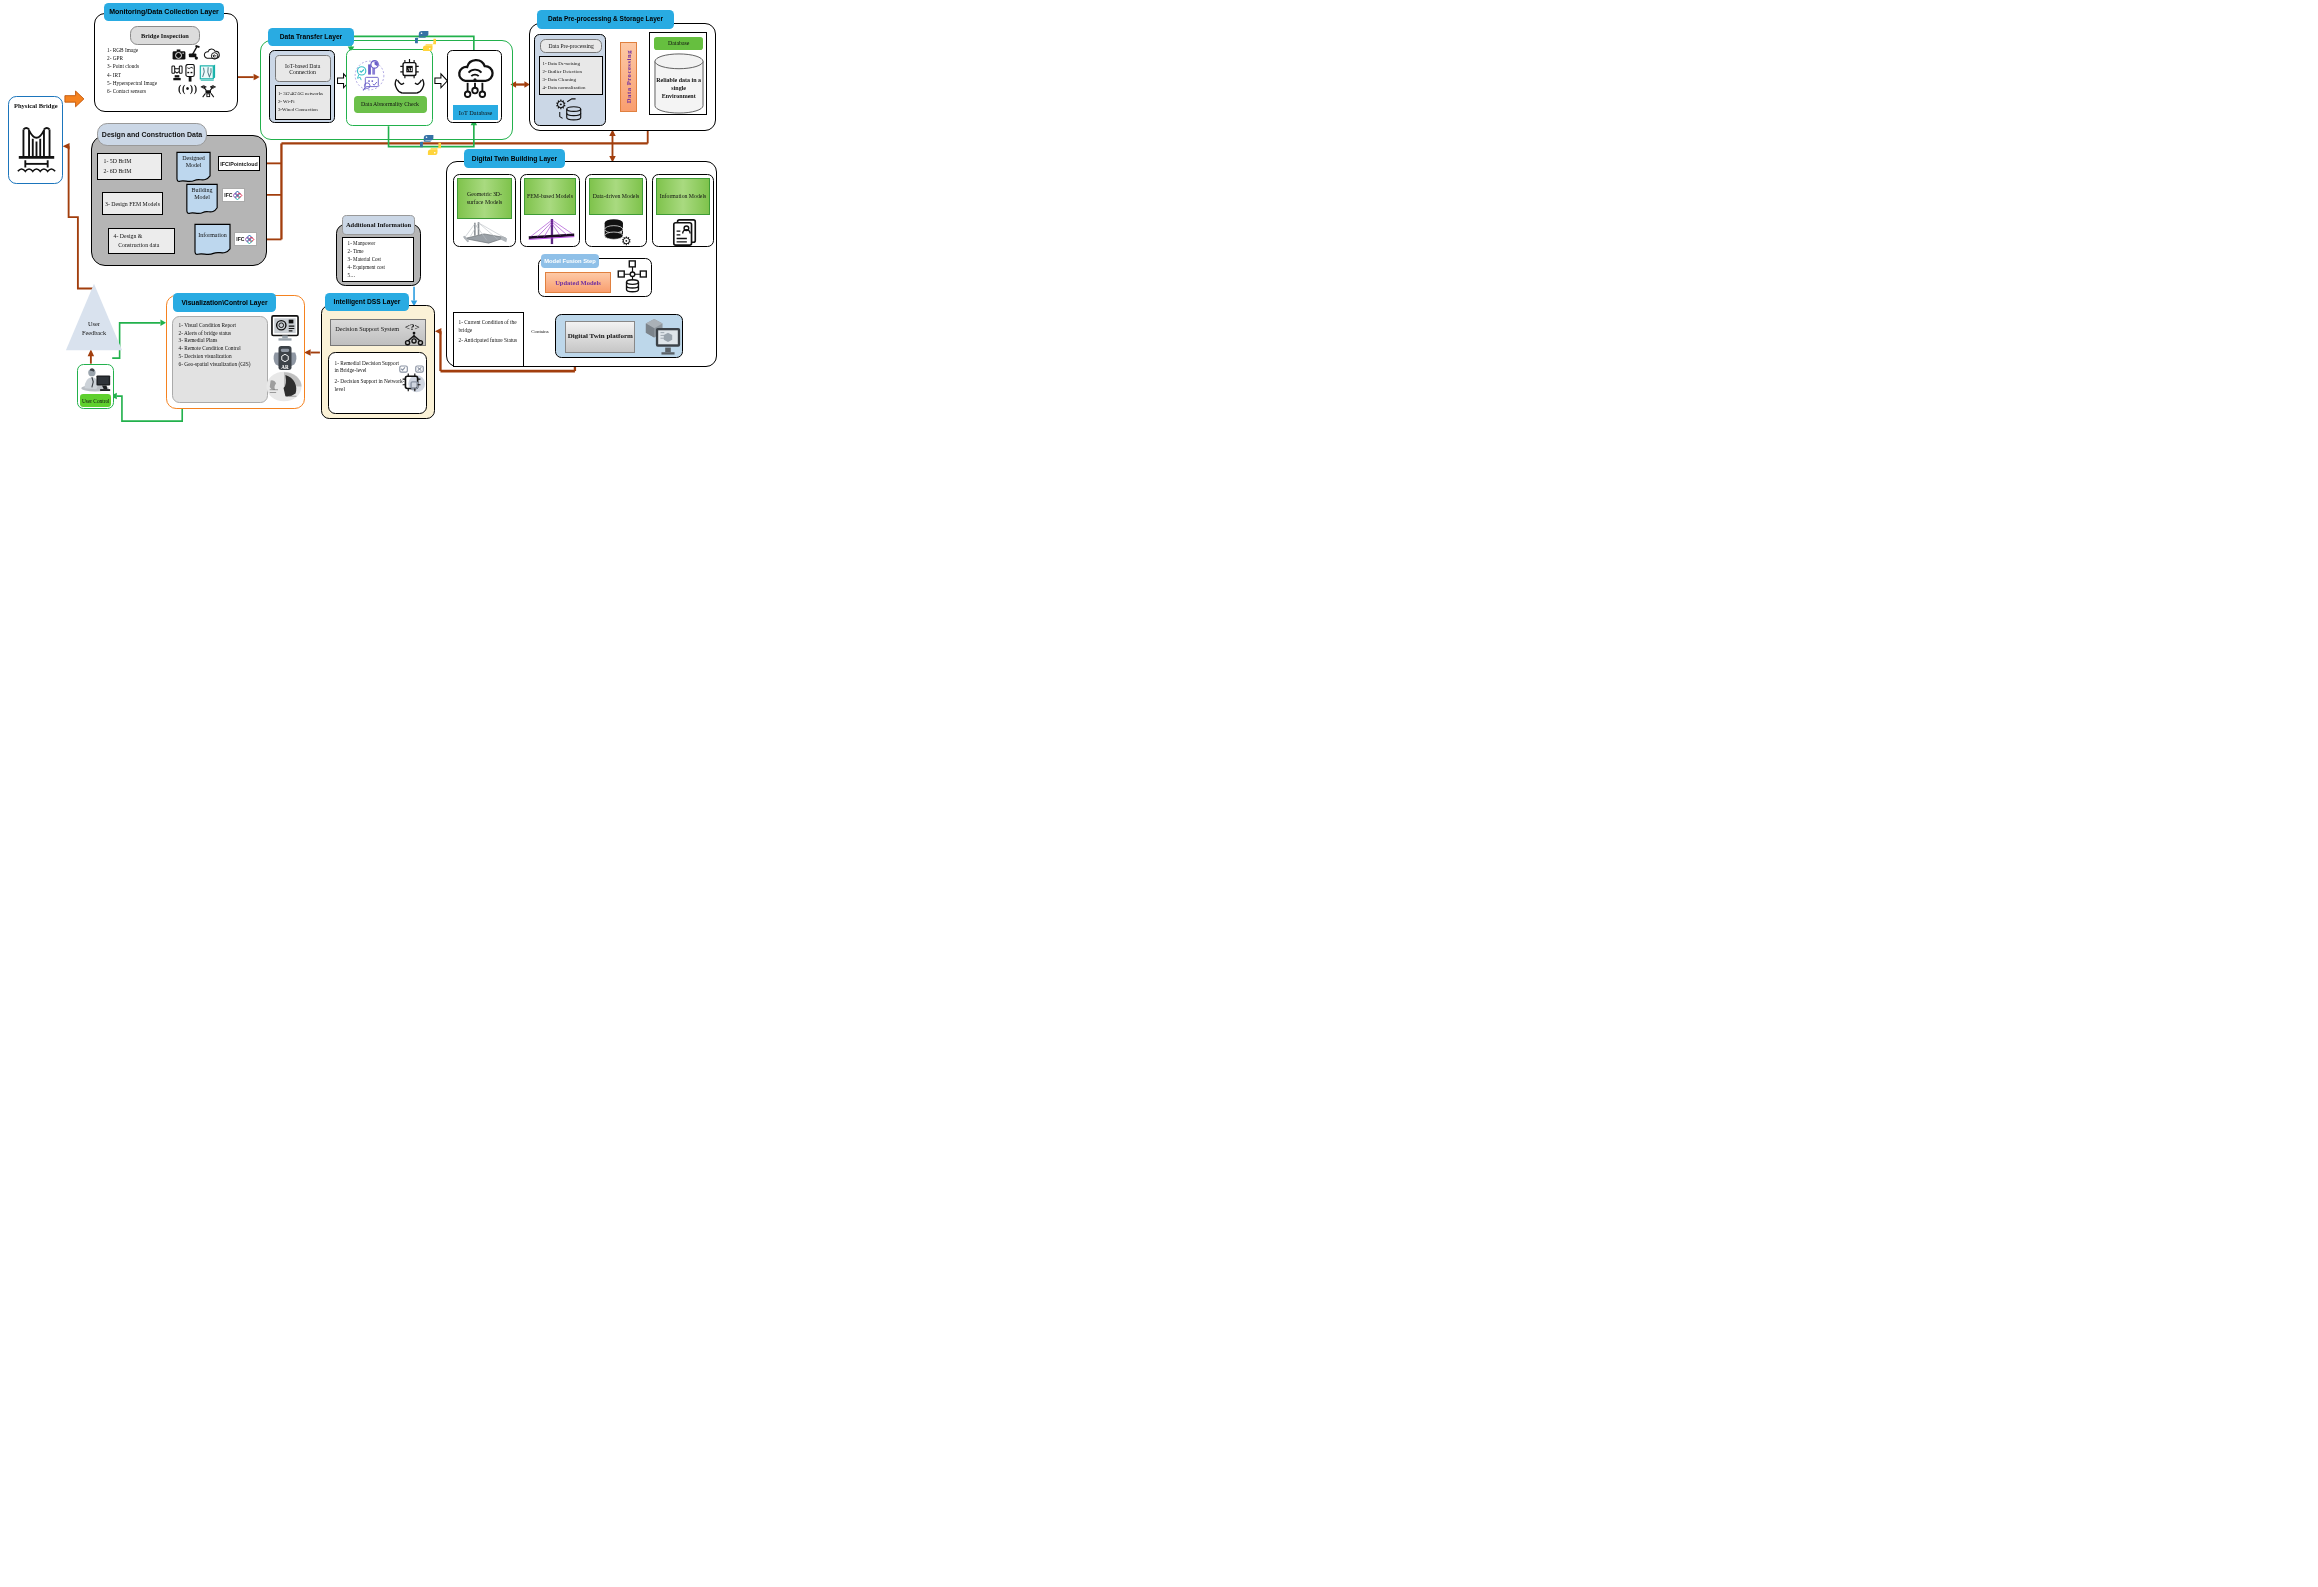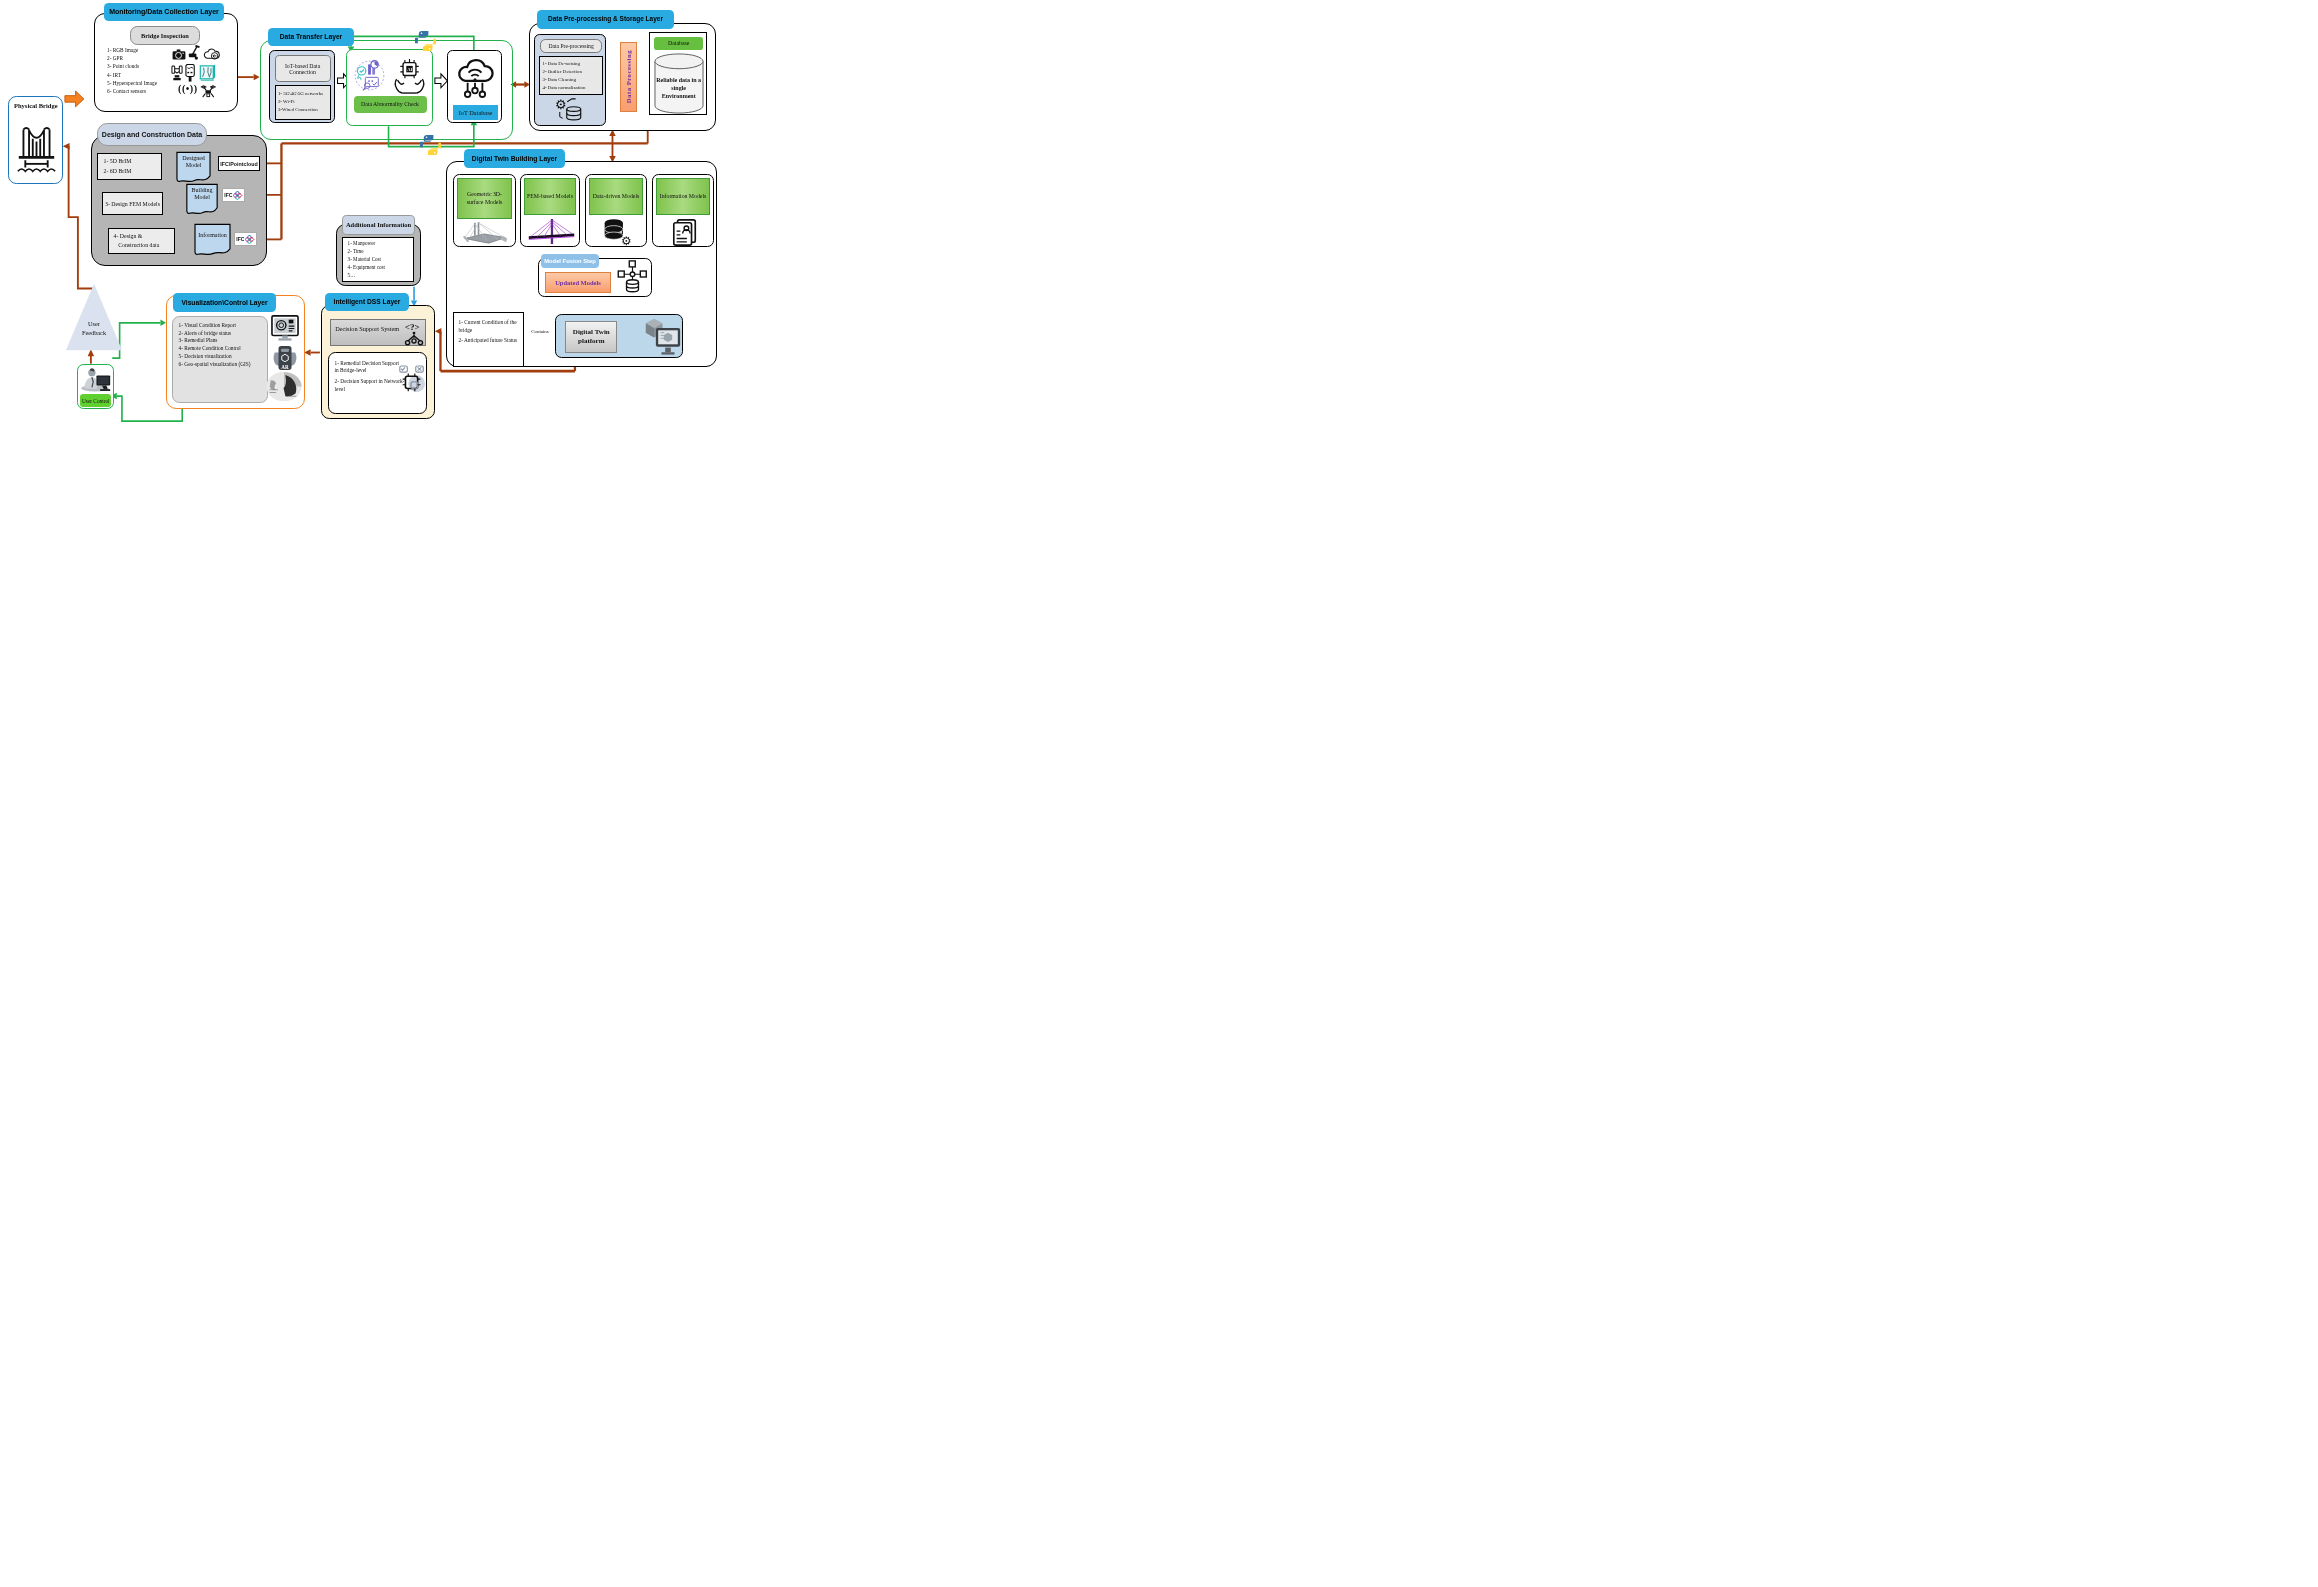--- a/index.html
+++ b/index.html
@@ -381,21 +381,21 @@
     <path d="M20,48 v16 a13,5 0 0 0 26,0 v-16 M20,56 a13,5 0 0 0 26,0" fill="none" stroke="#111" stroke-width="3"></path>
   </svg>
 
   <div class="abs z1" style="left:453px;top:312px;width:71px;height:55px;background:#fff;border:1.4px solid #000;padding:5.6px 2.8px 0 4.6px;font-size:5.3px;line-height:1.5;">
     <div style="margin-bottom:2.8px;">1- Current Condition of the bridge</div>
     <div>2- Anticipated future Status</div>
   </div>
   <div class="abs z1" style="left:526px;top:329px;width:28px;text-align:center;font-size:4.9px;">Contains</div>
 
   <div class="abs z1" style="left:555px;top:314px;width:128px;height:44px;background:var(--platform_fill);border:1.4px solid #000;border-radius:6.5px;">
-    <div class="abs pill" style="left:9.3px;top:5.6px;width:52px;height:32px;background:linear-gradient(180deg,#F2F2F2,#C6C6C6);border:0.9px solid #888;font-size:7px;line-height:1.3;">Digital Twin platform</div>
+    <div class="abs pill" style="left:9.3px;top:5.6px;width:70px;height:32px;background:linear-gradient(180deg,#F2F2F2,#C6C6C6);border:0.9px solid #888;font-size:7px;line-height:1.3;">Digital Twin platform</div>
     <svg class="abs" style="left:88px;top:2.8px" width="20.4" height="21.3" viewBox="0 0 44 46">
       <path d="M22,2 L40,12 V32 L22,42 L4,32 V12 Z" fill="#8f979e"></path>
       <path d="M22,2 L40,12 L22,22 L4,12 Z" fill="#aab1b7"></path>
         <path d="M22,22 V42 L4,32 V12 Z" fill="#7b838a"></path>
     </svg>
     <svg class="abs" style="left:98px;top:12px" width="28" height="29" viewBox="0 0 60 62">
       <rect x="4" y="2" width="52" height="40" rx="4" fill="#3c4248"></rect>
       <rect x="9" y="7" width="42" height="30" fill="#dfe5ea"></rect>
       <path d="M30,12 l9,5 v10 l-9,5 l-9,-5 v-10 z" fill="#9aa4ad"></path>
       <path d="M14,12 h8 M14,18 h8 M14,24 h8" stroke="#9aa4ad" stroke-width="2"></path>

